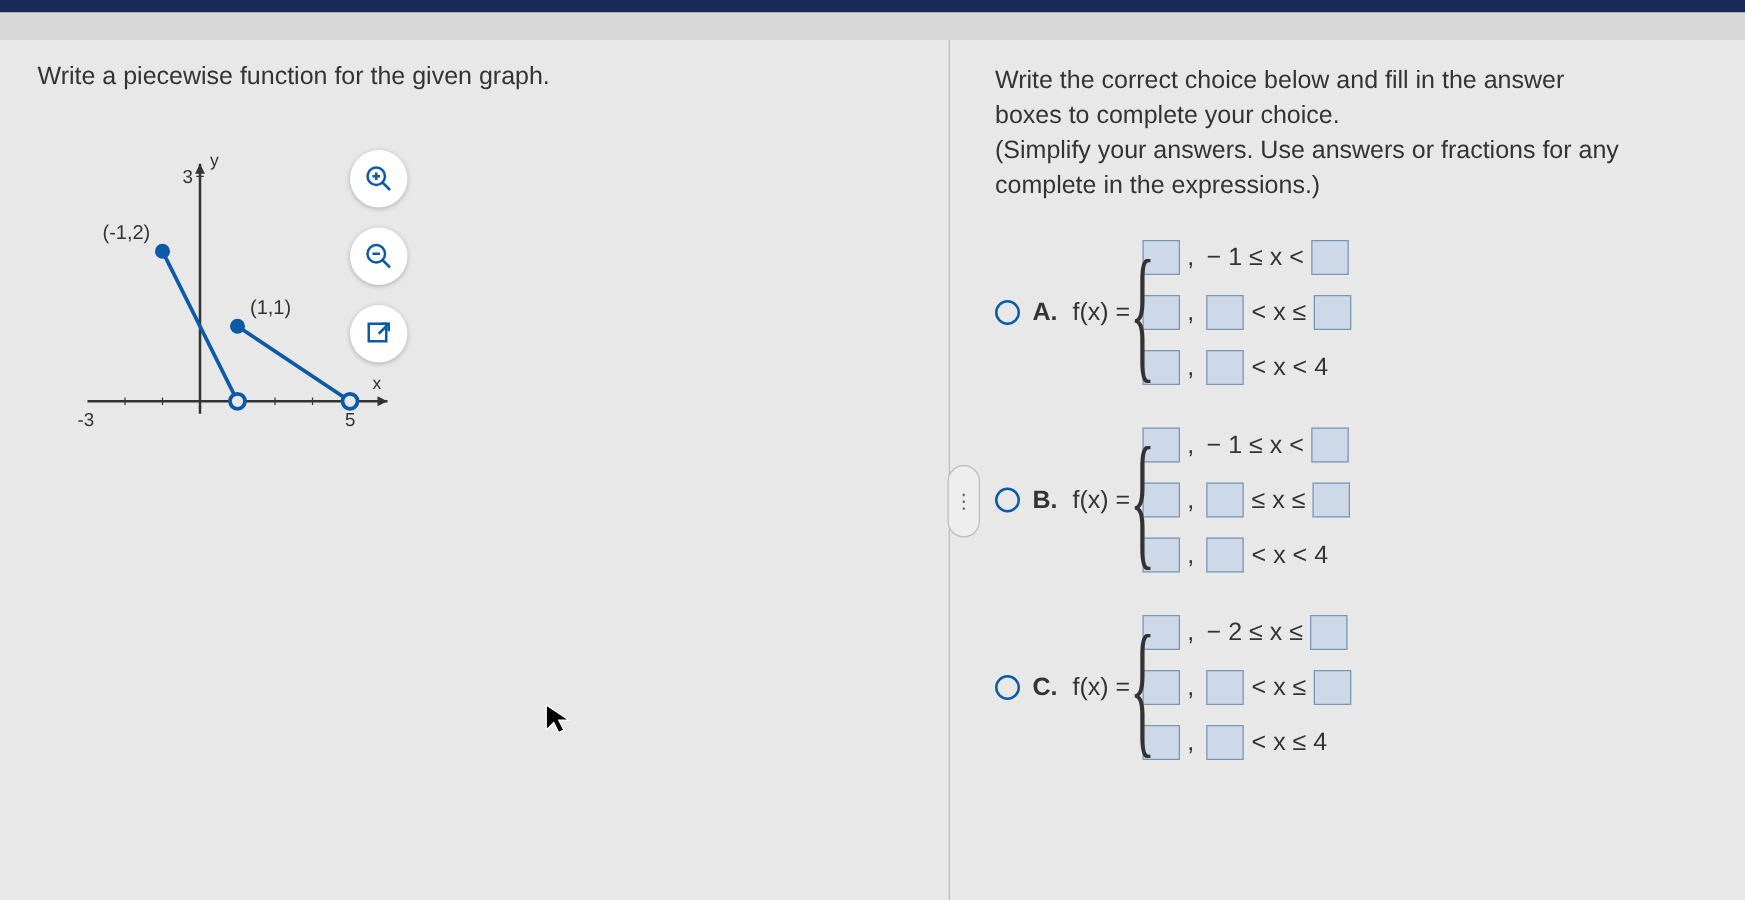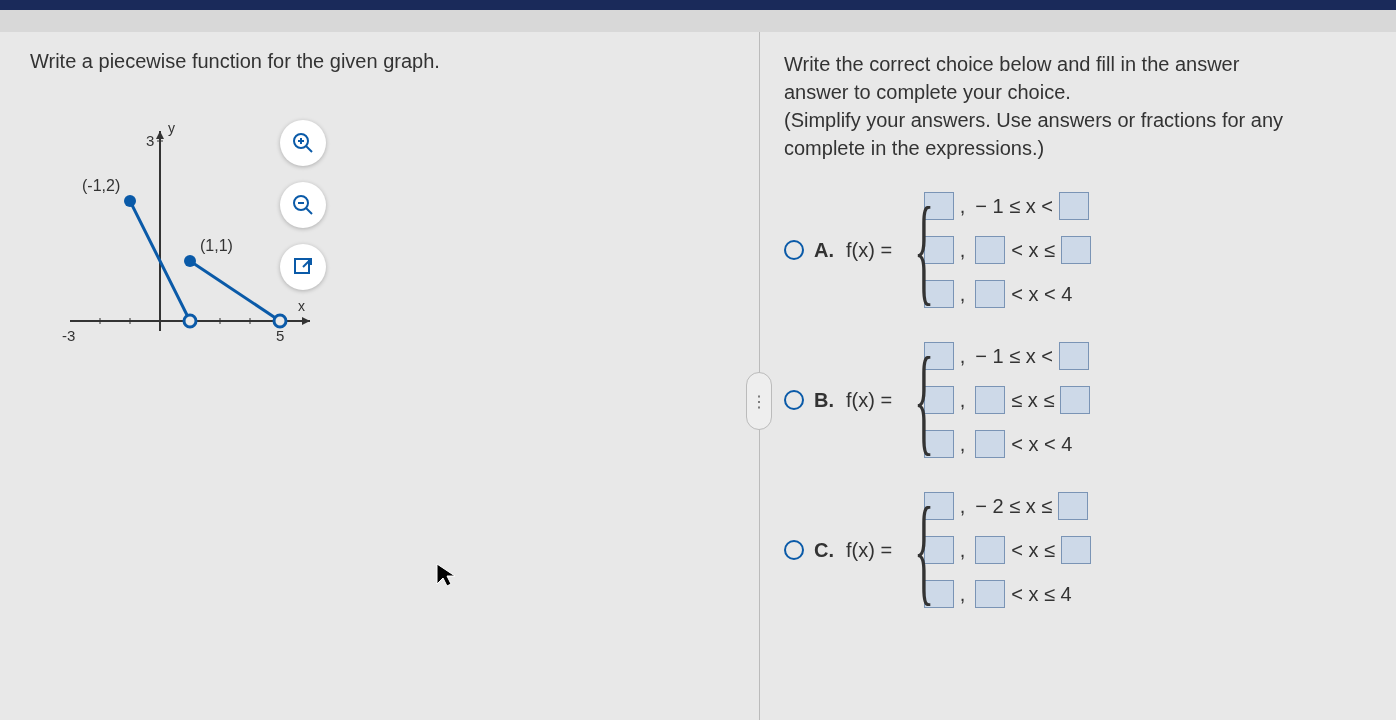--- a/index.html
+++ b/index.html
@@ -9,20 +9,21 @@
     width: 1396px;
     height: 720px;
     overflow: hidden;
   }
   .top-band { height: 10px; background: #1a2a5a; }
   .gap { height: 22px; background: #d8d8d8; }
   .main {
     display: flex;
     background: #e8e8e8;
     height: 688px;
+    gap: 12px;
   }
   .left-pane {
     width: 760px;
     padding: 18px 0 0 30px;
     position: relative;
     border-right: 1px solid #bbb;
   }
   .right-pane {
     flex: 1;
     padding: 18px 20px 0 24px;
@@ -79,21 +80,21 @@
   .choice-label {
     font-size: 20px;
     font-weight: bold;
     color: #333;
     margin-right: 10px;
     width: 22px;
   }
   .fx {
     font-size: 20px;
     color: #333;
-    margin-right: 22px;
+    margin-right: 0;
   }
   .brace {
     font-size: 120px;
     line-height: 0.9;
     color: #333;
     font-weight: 100;
     font-family: 'Times New Roman', serif;
     transform: scaleX(0.35);
     transform-origin: left center;
     margin-right: -48px;
@@ -210,21 +211,21 @@
     <svg class="cursor-arrow" width="22" height="26">
       <path d="M2 2 L2 22 L8 16 L12 24 L16 22 L12 14 L20 14 Z" fill="#000" stroke="#fff" stroke-width="1"></path>
     </svg>
   </div>
 
   <div class="right-pane">
     <div class="divider-stub">⋮</div>
 
     <div class="instr">
       <span>Write the correct choice below and fill in the answer</span><br>
-      <span>answer to complete your choice.</span><br>
+      <span>boxes to complete your choice.</span><br>
       <span>(Simplify your answers. Use answers or fractions for any</span><br>
       <span>complete in the expressions.)</span>
     </div>
 
     <div class="choices">
 
       <div class="choice">
         <div class="radio"></div>
         <span class="choice-label">A.</span>
         <span class="fx">f(x) =</span>

